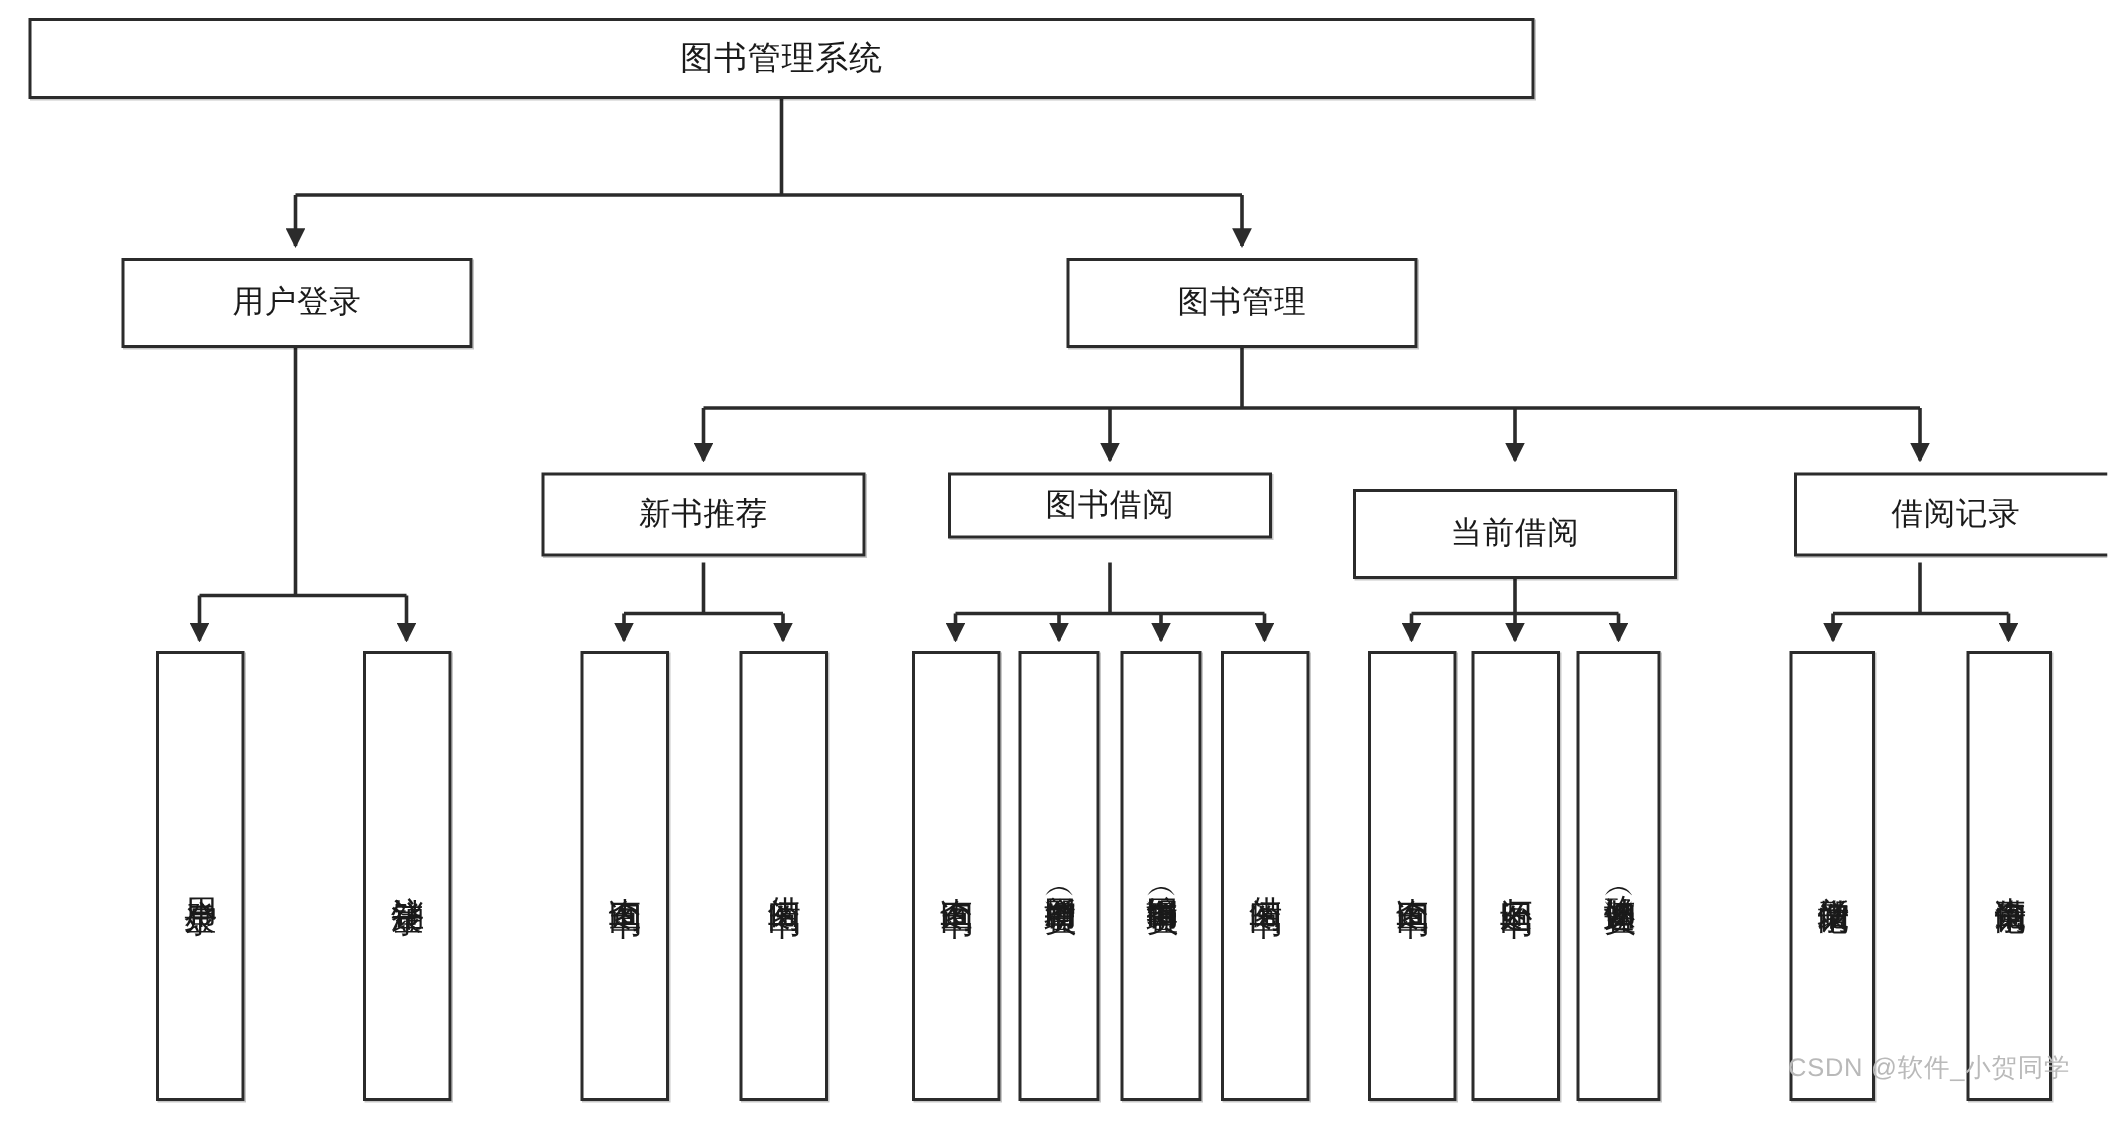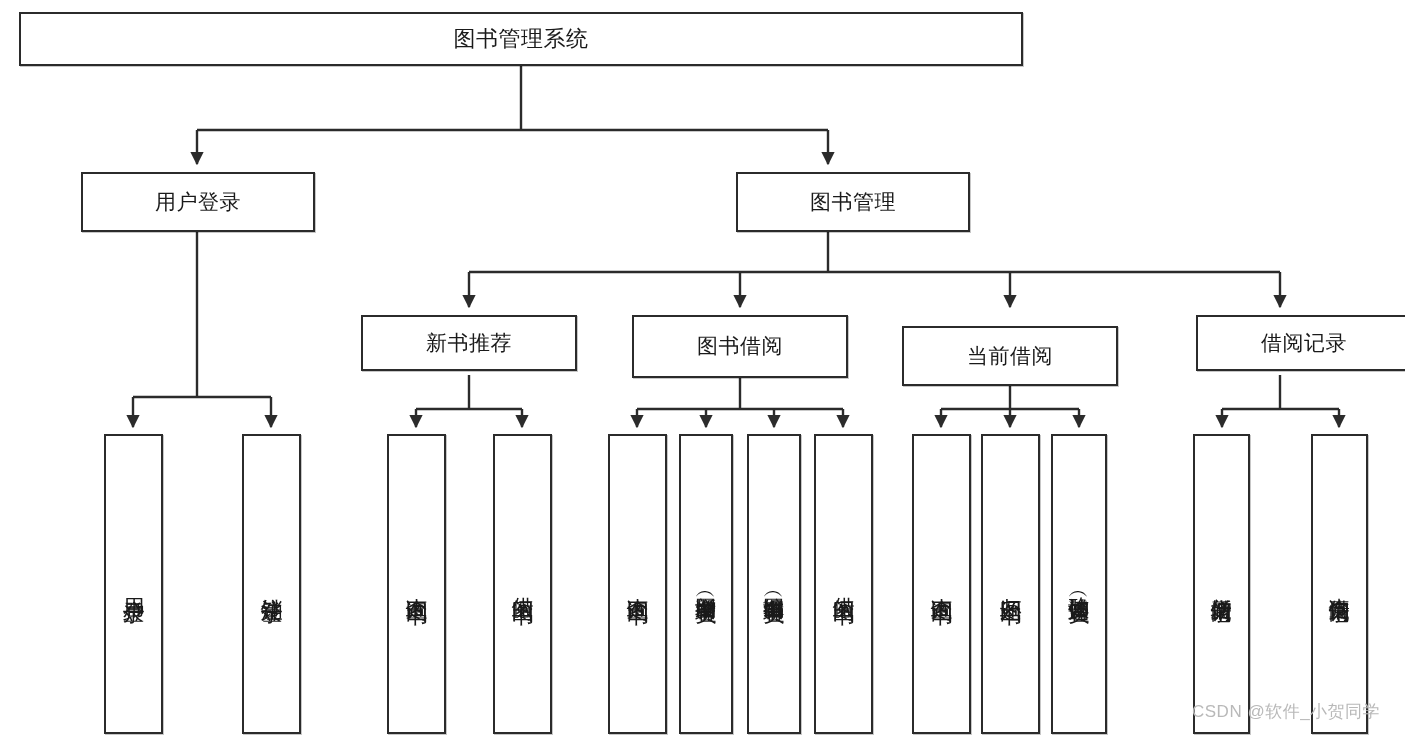--- a/index.html
+++ b/index.html
@@ -132,29 +132,29 @@
   </svg>
 
   <div class="node root horiz" style="left:19px; top:12px; width:1004px; height:54px;">
     <span class="label">图书管理系统</span>
   </div>
 
   <div class="node horiz" style="left:81px; top:172px; width:234px; height:60px;">
     <span class="label">用户登录</span>
   </div>
 
-  <div class="node horiz" style="left:711px; top:172px; width:234px; height:60px;margin-left:25px;">
+  <div class="node horiz" style="left:711px; top:172px; width:234px; height:60px;">
     <span class="label">图书管理</span>
   </div>
 
   <div class="node horiz" style="left:361px; top:315px; width:216px; height:56px;">
     <span class="label">新书推荐</span>
   </div>
 
-  <div class="node horiz" style="left:632px; top:315px; width:216px; height:63px;">
+  <div class="node horiz" style="left:632px; top:315px; width:216px; height:44px;">
     <span class="label">图书借阅</span>
   </div>
 
   <div class="node horiz" style="left:902px; top:326px; width:216px; height:60px;">
     <span class="label">当前借阅</span>
   </div>
 
   <div class="node horiz" style="left:1196px; top:315px; width:216px; height:56px;">
     <span class="label">借阅记录</span>
   </div>

